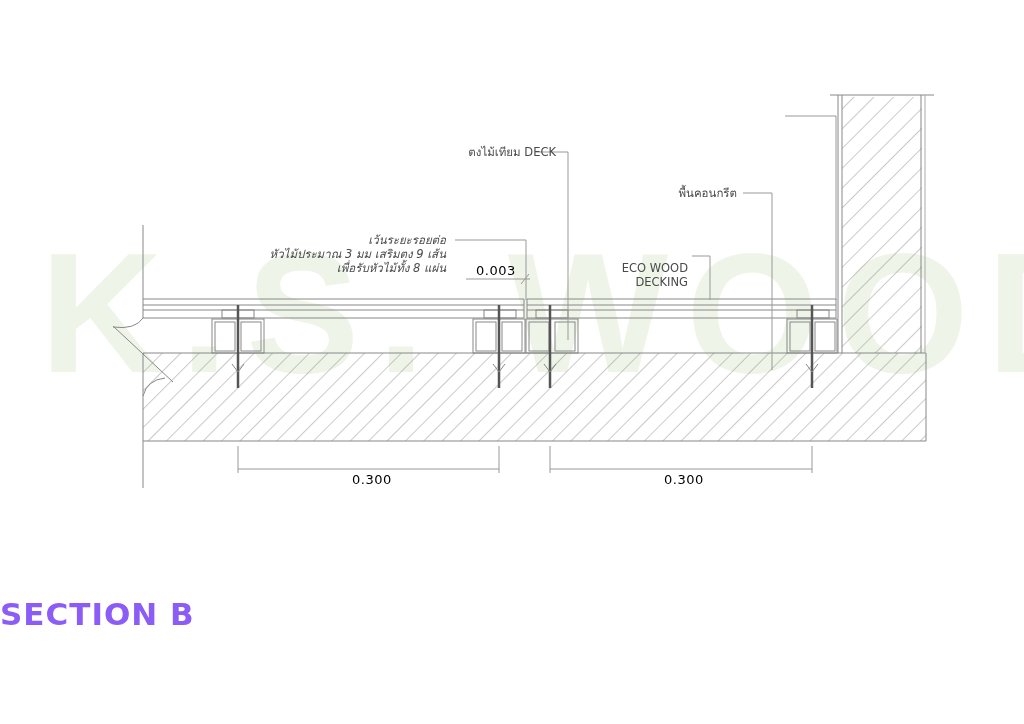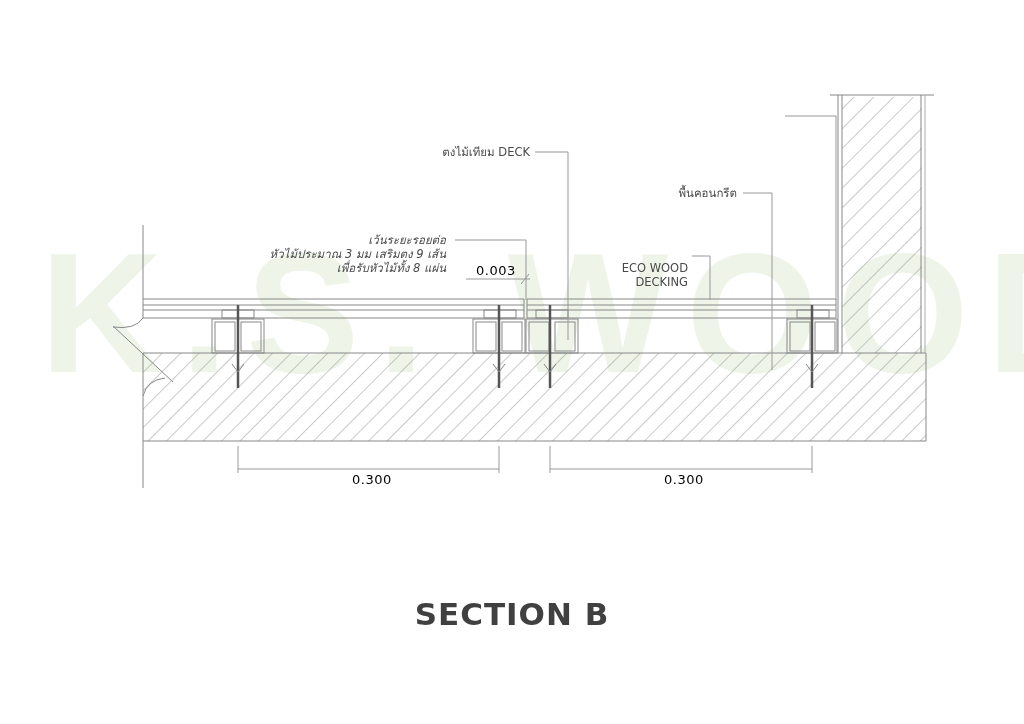--- a/index.html
+++ b/index.html
@@ -1,21 +1,21 @@
 <!DOCTYPE html>
 <html><head>
 <meta charset="utf-8">
 <style>
   html, body { margin:0; padding:0; background:#ffffff; }
   body { width:1024px; height:724px; position:relative; overflow:hidden; font-family:"DejaVu Sans", sans-serif; }
   #sheet { position:absolute; left:0; top:0; width:1024px; height:724px; }
   .watermark { position:absolute; left:40px; top:228px; font-family:"Liberation Sans", sans-serif; font-weight:bold; font-size:170px; letter-spacing:18px; color:#eef5e8; line-height:1; white-space:nowrap; }
   .note { position:absolute; font-size:11.5px; color:#4a4a4a; line-height:14px; text-align:right; white-space:nowrap; }
   .dim { position:absolute; font-size:13px; color:#000000; white-space:nowrap; letter-spacing:0.5px; }
-  .title { position:absolute; left:0; width:1024px; top:596px; text-align:center; font-family:"DejaVu Sans", sans-serif; font-weight:bold; font-size:31px; color:#404040; letter-spacing:1px; }
+  .title { position:absolute; left:0; width:1024px; top:596px; font-family:"DejaVu Sans", sans-serif; font-weight:bold; font-size:31px; color:#8b5cf6; letter-spacing:1px; }
   svg { position:absolute; left:0; top:0; }
 </style>
 </head>
 <body>
 
 <div id="sheet">
 
   <div class="watermark">K.S. WOOD</div>
 
   <svg width="1024" height="724" viewBox="0 0 1024 724">
@@ -117,21 +117,21 @@
       <line x1="238" y1="446" x2="238" y2="473"></line>
       <line x1="499" y1="446" x2="499" y2="473"></line>
       <line x1="238" y1="469" x2="499" y2="469"></line>
       <line x1="550" y1="446" x2="550" y2="473"></line>
       <line x1="812" y1="446" x2="812" y2="473"></line>
       <line x1="550" y1="469" x2="812" y2="469"></line>
     </g>
   </svg>
 
 
-  <div class="note" style="right:494px; top:145px;text-align:right;">
+  <div class="note" style="right:468px; top:145px;text-align:right;">
     <div>ตงไม้เทียม DECK</div>
   </div>
 
   <div class="note" style="right:287px; top:186px;text-align:center;">
     <div>พื้นคอนกรีต</div>
   </div>
 
   <div class="note" style="right:578px; top:233px;font-style:italic;">
     <div>เว้นระยะรอยต่อ</div>
     <div>หัวไม้ประมาณ 3 มม เสริมตง 9 เส้น</div>

